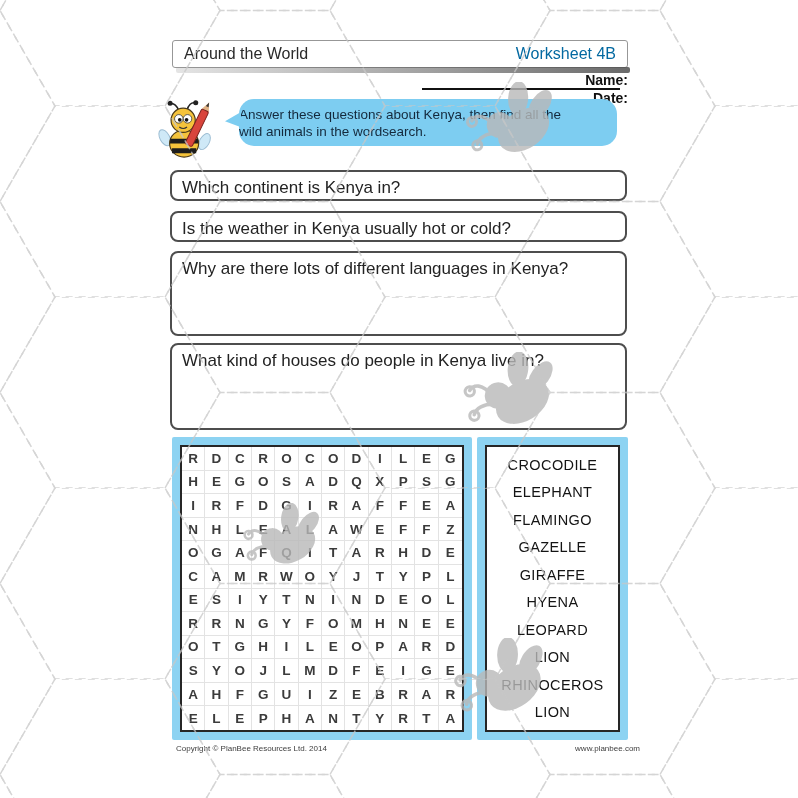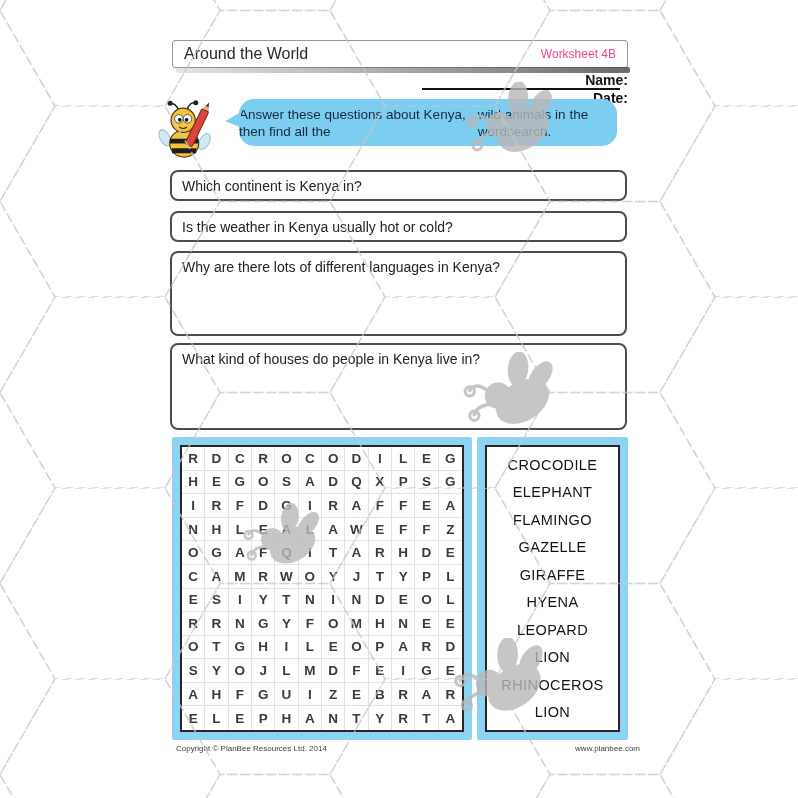--- a/index.html
+++ b/index.html
@@ -17,42 +17,42 @@
   
   .hex-overlay{position:absolute;left:0;top:0;z-index:40;pointer-events:none;opacity:.75;}
 
   
   .header-box{position:absolute;left:172px;top:40px;width:456px;height:28px;background:#fff;
     border:1px solid #979797;border-radius:3px;display:flex;align-items:center;
     justify-content:space-between;padding:0 11px;z-index:2;}
   .header-box::after{content:"";position:absolute;left:3px;right:-3px;bottom:-6px;height:6px;
     background:linear-gradient(to right,rgba(150,150,150,.25),rgba(80,80,80,.85));border-radius:2px;}
   .header-title{font-size:16px;color:#2a2a2a;}
-  .header-ws{font-size:12px;color:#ec4899;}
+  .header-ws{font-size:16px;color:#0369a1;}
 
   
   .name-row{position:absolute;left:172px;top:72px;width:456px;height:20px;display:flex;
     align-items:flex-end;font-weight:bold;font-size:14px;color:#111;z-index:2;flex-direction:column;}
   .fill-line{border-bottom:2px solid #111;height:16px;}
   .line-name{width:198px;margin:0 8px 0 6px;}
   .line-date{flex:1;margin-left:8px;}
   .date-label{margin-left:12px;}
 
   
   .mascot{position:absolute;left:158px;top:97px;width:60px;height:64px;z-index:3;}
   .bubble{position:absolute;left:239px;top:99px;width:378px;height:47px;background:var(--bubble-blue);
-    border-radius:15px;display:flex;flex-direction:row;justify-content:center;align-items:center;
+    border-radius:15px;display:flex;flex-direction:column;justify-content:center;
     z-index:2;}
   .bubble .tail{position:absolute;left:-14px;top:13px;width:16px;height:17px;background:var(--bubble-blue);
     clip-path:polygon(100% 0,0 55%,100% 90%);}
   .bubble-line{font-size:13.5px;color:#14293c;line-height:17px;}
 
   
   .q-box{position:absolute;left:170px;width:457px;background:#fff;border:2px solid #4d4d4d;
-    border-radius:8px;padding:6px 10px;font-size:14px;color:#232323;z-index:2;}
+    border-radius:8px;padding:6px 10px;font-size:17px;color:#232323;z-index:2;}
   .q1{top:170px;height:31px;}
   .q2{top:211px;height:31px;}
   .q3{top:251px;height:85px;}
   .q4{top:343px;height:87px;}
 
   
   .ws-left{position:absolute;left:172px;top:437px;width:300px;height:303px;background:var(--panel-blue);
     border-radius:2px;z-index:2;}
   .ws-grid{position:absolute;left:8px;top:8px;right:8px;bottom:8px;background:#fff;
     border:2px solid #262626;display:grid;grid-template-columns:repeat(12,1fr);

